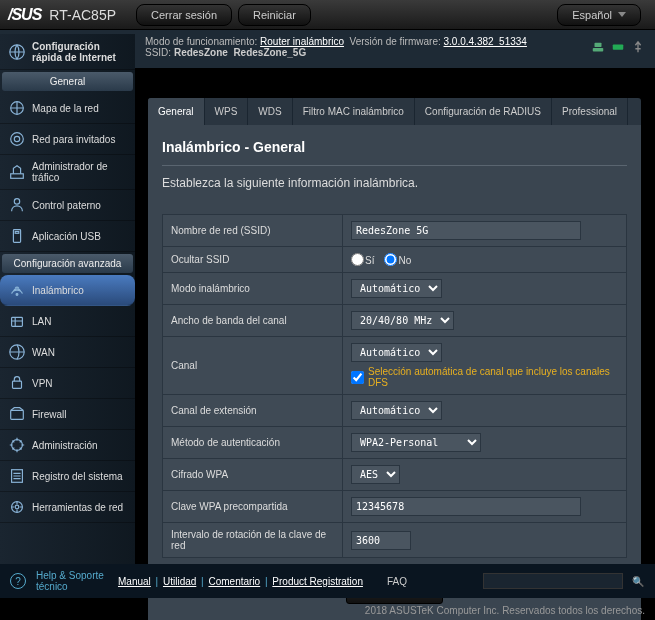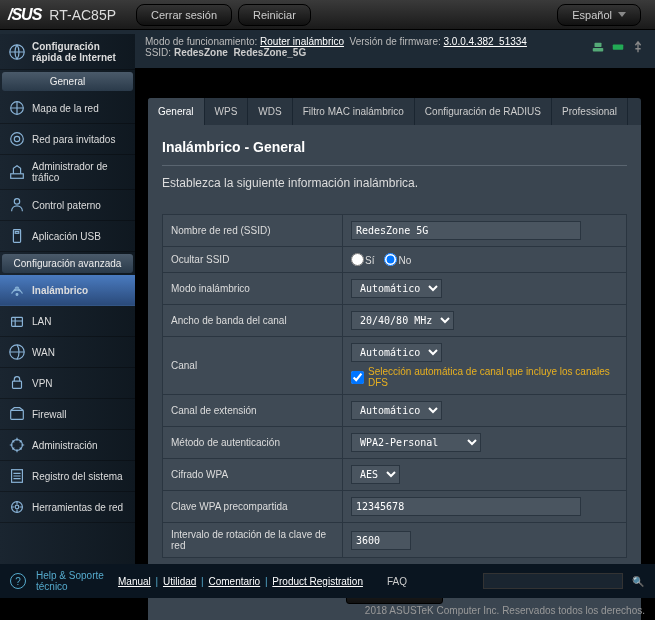--- a/index.html
+++ b/index.html
@@ -10,21 +10,21 @@
 .top-btn { background: linear-gradient(#333,#111); border: 1px solid #000; color: #ccc; padding: 4px 14px; font-size: 11px; margin-right: 6px; cursor: pointer; border-radius: 8px; }
 .lang-btn { margin-left: auto; display: flex; align-items: center; gap: 6px; }
 .lang-btn .tri { width: 0; height: 0; border-left: 4px solid transparent; border-right: 4px solid transparent; border-top: 5px solid #888; }
 .info-bar { background: #1e2a35; padding: 6px 8px 4px 145px; font-size: 10px; color: #ccc; position: relative; height: 38px; }
 .info-bar .label { color: #bbb; }
 .info-bar .val { color: #fff; text-decoration: underline; }
 .info-icons { position: absolute; right: 10px; top: 10px; display: flex; gap: 6px; }
 .ico-sm { width: 14px; height: 14px; display: inline-block; }
 .sidebar { width: 135px; background: linear-gradient(to right,#1a2530,#0f1820); padding: 0; overflow: hidden; position: absolute; left: 0; top: 34px; height: 530px; }
 .sb-item { display: flex; align-items: center; gap: 6px; padding: 6px 8px; font-size: 10px; color: #ddd; cursor: pointer; border-bottom: 1px solid rgba(0,0,0,0.3); min-height: 28px; }
-.sb-item.active { background: linear-gradient(#4a7bc0,#2a4a7a); border-radius: 0; font-weight: bold; }
+.sb-item.active { background: linear-gradient(#4a7bc0,#2a4a7a); border-radius: 8px; }
 .sb-head { background: linear-gradient(#4a5a6a,#2a3a4a); text-align: center; padding: 4px; font-size: 10px; color: #eee; border-radius: 3px; margin: 2px; }
 .sb-ico { width: 18px; height: 18px; display: flex; align-items: center; justify-content: center; flex-shrink: 0; }
 .sb-ico svg { width: 18px; height: 18px; }
 .content { margin-left: 142px; flex: 1; padding: 0 6px; width: 505px; }
 .tabs { display: flex; background: #2a3540; border-radius: 3px 3px 0 0; overflow: hidden; margin-top: 30px; }
 .tab { padding: 8px 10px; font-size: 10px; color: #ccc; cursor: pointer; border-right: 1px solid #1a2530; }
 .tab.active { background: #3a4550; color: #fff; }
 .panel { background: #3a4550; padding: 14px 14px 20px; border-radius: 0 0 3px 3px; }
 .panel h2 { font-size: 14px; font-weight: bold; margin-bottom: 10px; color: #fff; }
 .panel .hr { height: 1px; background: #5a6570; margin-bottom: 10px; }

